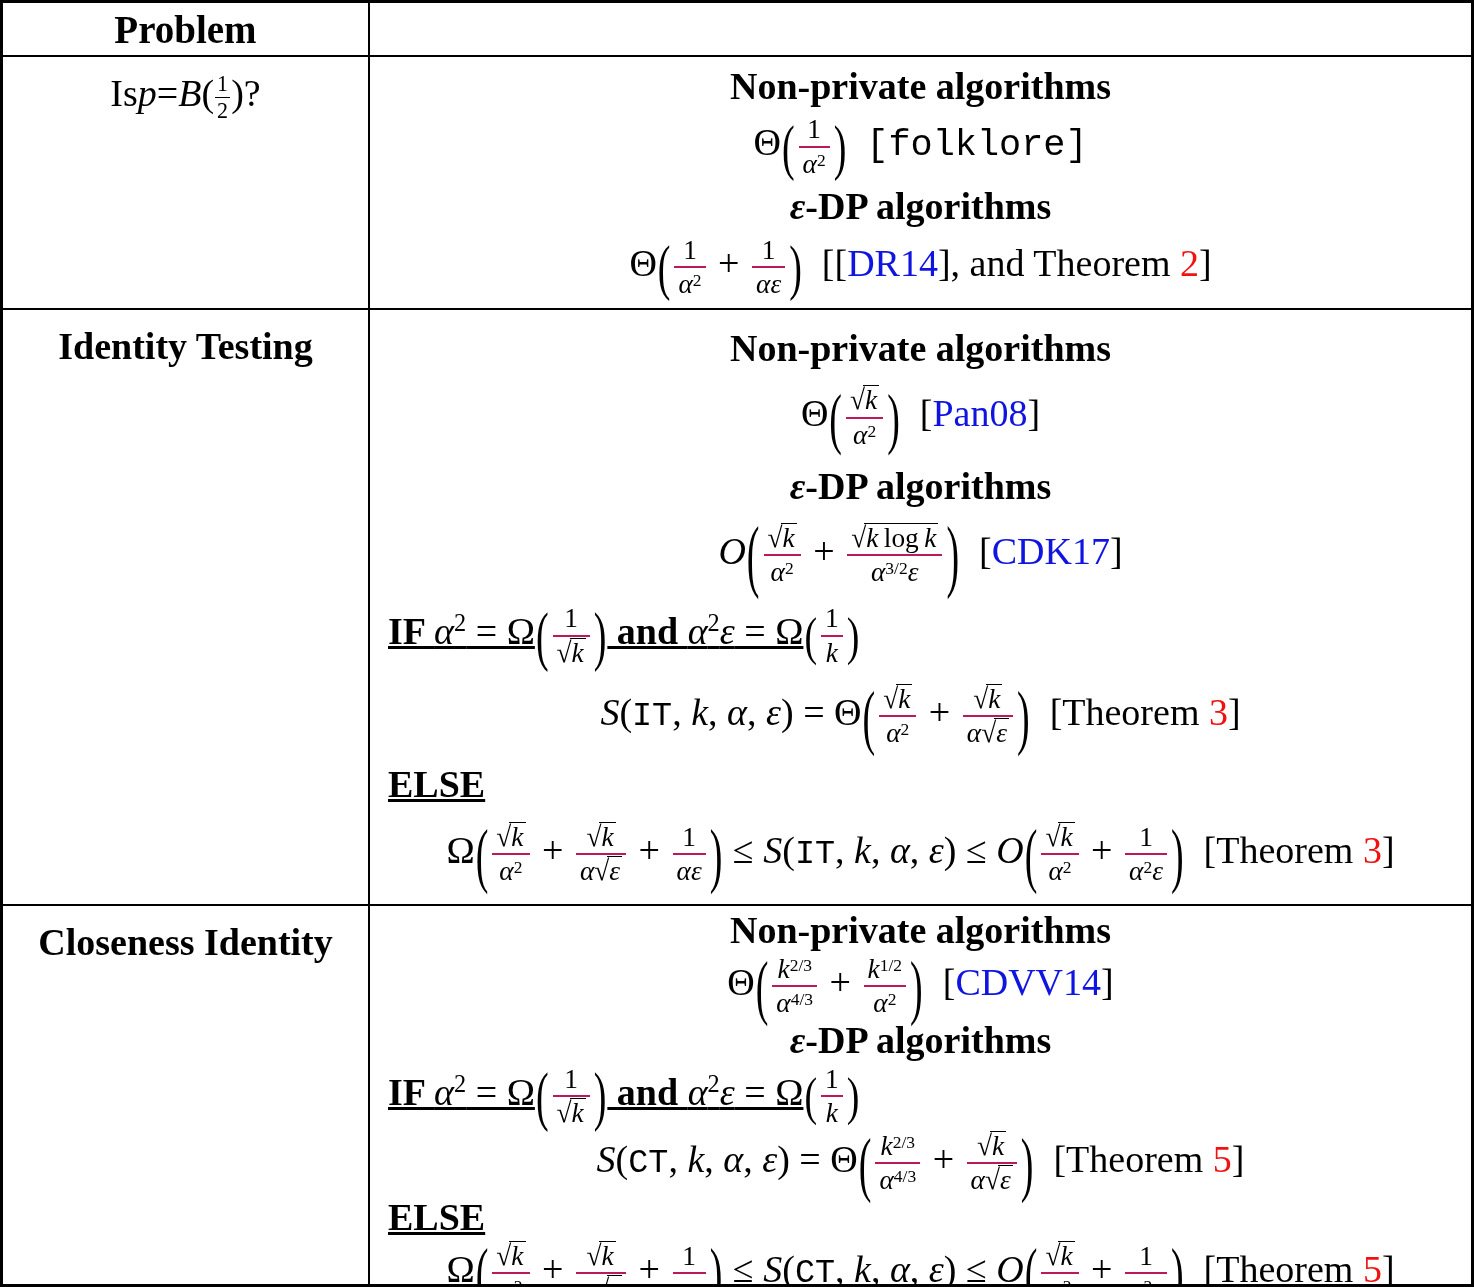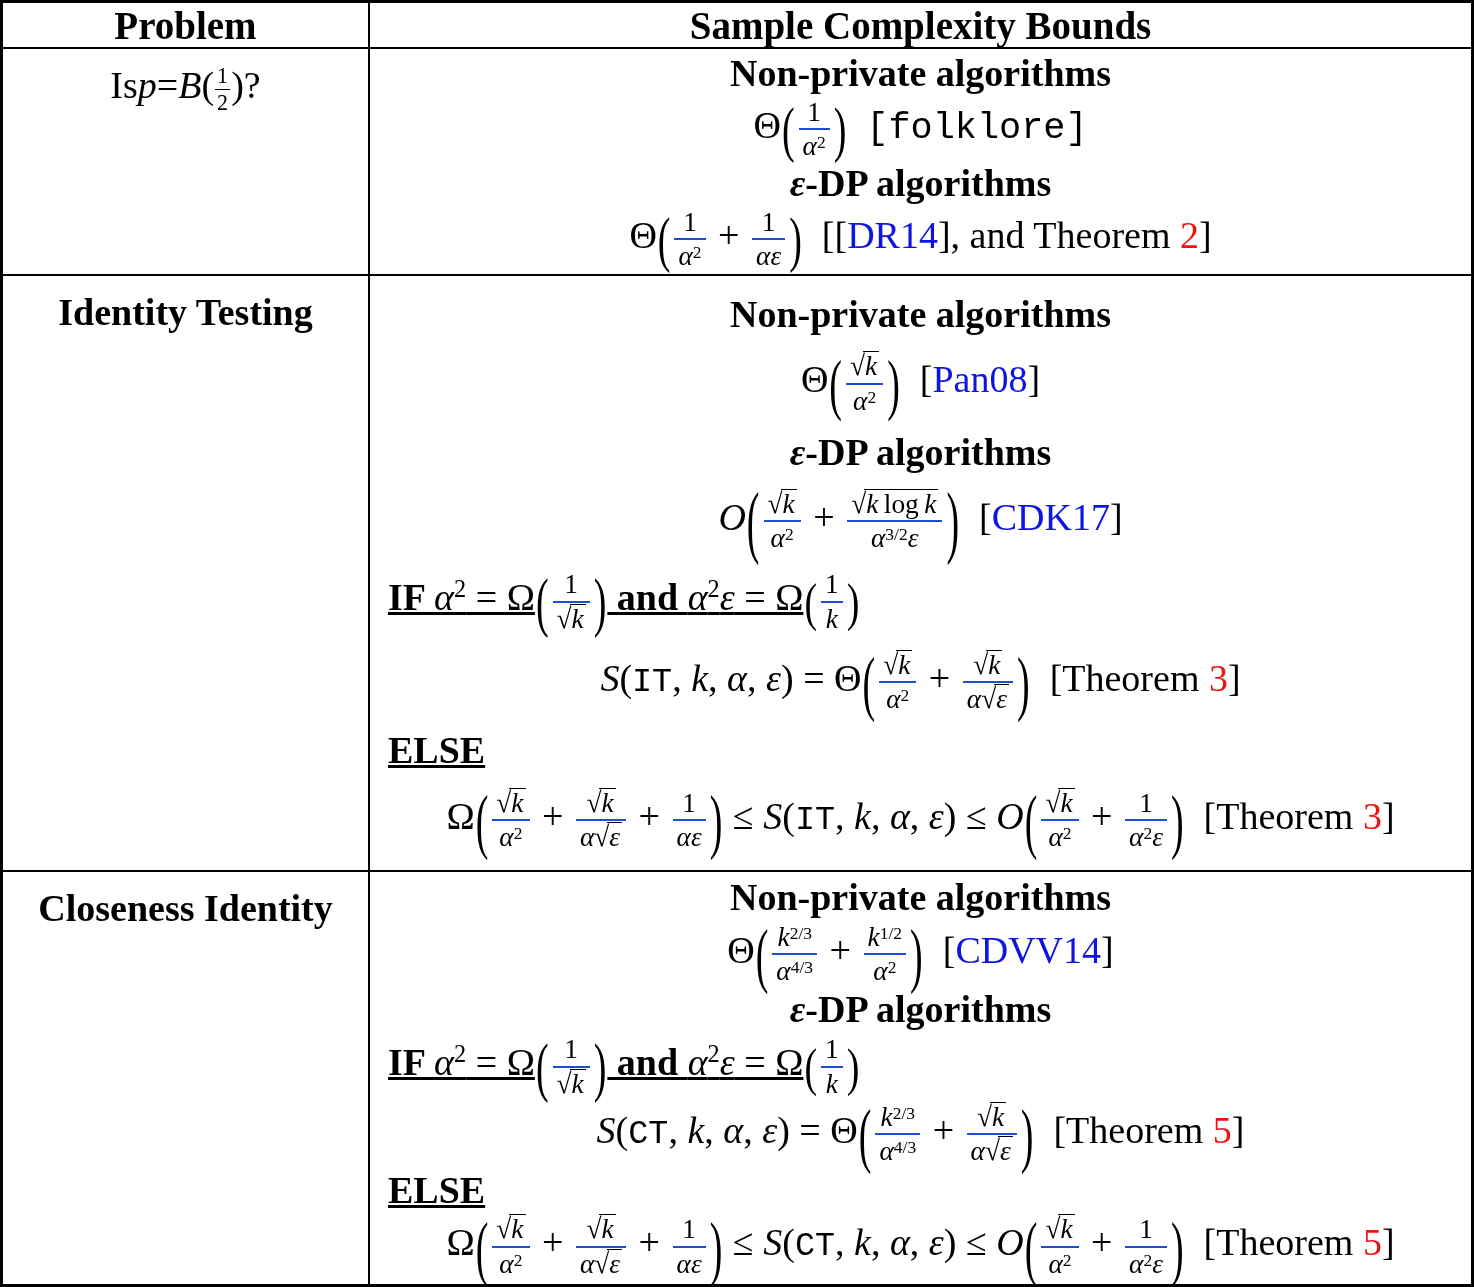--- a/index.html
+++ b/index.html
@@ -8,22 +8,22 @@
     width: 1474px; height: 1287px;
     border: 3px solid #000;
     background: #fff;
     color: #000;
     font-family: "Liberation Serif", "DejaVu Serif", serif;
     font-size: 38px;
     display: flex; flex-direction: column;
     overflow: hidden;
   }
   .trow { display: flex; border-top: 2px solid #000; min-height: 0; }
-  .trow.hrow { border-top: none; height: 44px; }
-  .trow.r1 { height: 227px; }
+  .trow.hrow { border-top: none; height: 52px; }
+  .trow.r1 { height: 253px; }
   .trow.r2 { height: 596px; }
   .trow.r3 { flex: 1; }
   .cell1 {
     width: 367px; flex: 0 0 367px;
     border-right: 2px solid #000;
     display: flex; justify-content: center; align-items: flex-start;
     padding-top: 14px; text-align: center;
   }
   .cell2 { flex: 1; display: flex; flex-direction: column; min-width: 0; }
   .hrow .cell1, .hrow .cell2 {
@@ -47,21 +47,21 @@
   .sf { font-family: Liberation Mono, monospace; font-size: 0.97em; }
   .m  { font-family: Liberation Mono, monospace; font-size: 0.88em; }
   .blue { color: var(--citation-color, #0f14e0); }
   .red  { color: var(--theorem-color, #f21111); }
 
   .frac {
     display: inline-block; vertical-align: middle; text-align: center;
     font-size: 0.72em; line-height: 1.18; margin: 0 3px;
   }
   .frac .num, .frac .den { display: block; padding: 0 4px; }
-  .frac .den { border-top: 2px solid #1d4ed8; }
+  .frac .den { border-top: 2px solid #be185d; }
   .frac.s { font-size: 0.58em; vertical-align: 0.12em; margin: 0 1px; }
   .frac.s .num, .frac.s .den { padding: 0 2px; }
   .frac.s .den { border-top: 1.5px solid #000; }
 
   .msup { font-size: 0.64em; vertical-align: 0.52em; line-height: 0; letter-spacing: 0; }
   .frac .msup { vertical-align: 0.4em; }
 
   .sqrt { display: inline-block; white-space: nowrap; }
   .sqrt .rad { display: inline-block; transform: scaleY(1.05); transform-origin: 50% 80%; }
   .sqrt .arg { display: inline-block; border-top: 2px solid #000; line-height: 1.05; margin-left: -2px; padding: 0 2px; }
@@ -73,21 +73,20 @@
     transform-origin: 50% 50%;
     font-weight: normal; font-style: normal;
   }
 </style>
 </head>
 <body>
 
 <div class="paper-table">
   <div class="trow hrow">
     <div class="cell1">Problem</div>
-    <div class="cell2">Sample Complexity Bounds</div>
   </div>
   <div id="table-body" style="display:contents"><div class="trow r1">
         <div class="cell1">
           <span class="t">Is </span>
           <span class="i">p</span>
           <span class="t"> = </span>
           <span class="i">B</span>
           <span class="t">(</span>
           <span class="frac s">
             <span class="num"><span class="t">1</span></span>

